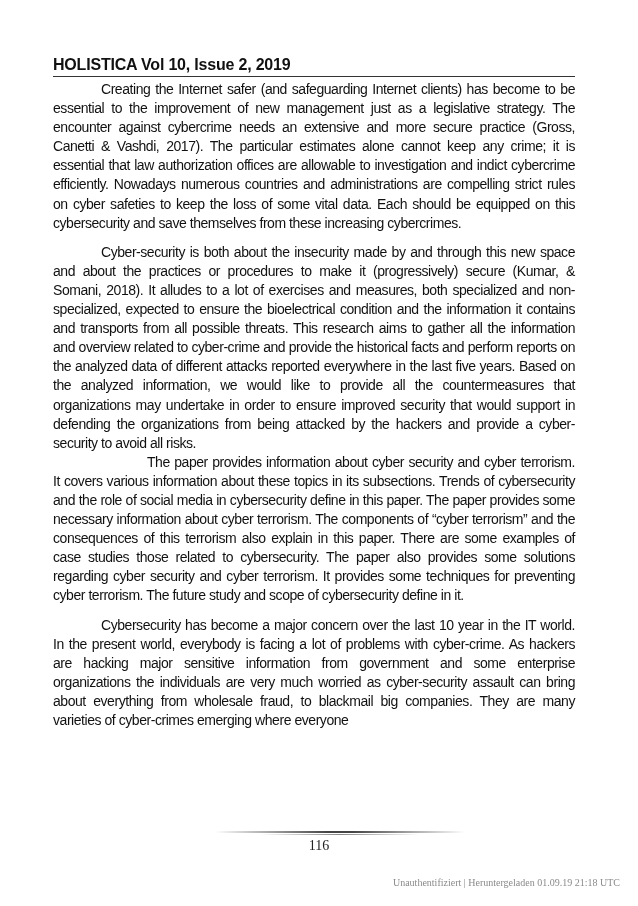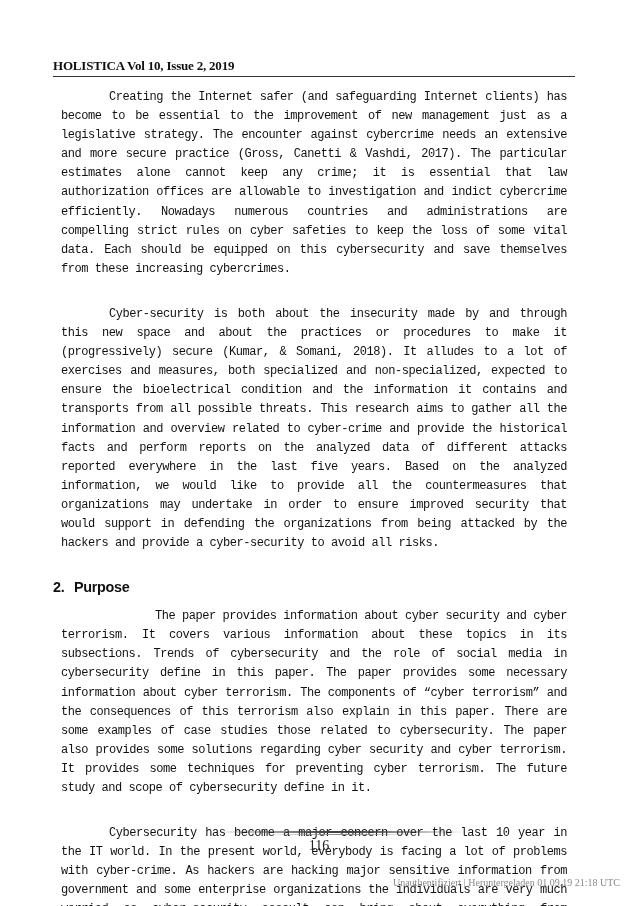--- a/index.html
+++ b/index.html
@@ -1,20 +1,20 @@
 <!DOCTYPE html>
 <html><head>
 <meta charset="utf-8">
 <style>
   html, body { margin: 0; padding: 0; background: #ffffff; }
   body { width: 638px; height: 906px; position: relative; overflow: hidden; font-family: "Liberation Sans", sans-serif; color: #111; }
   .header { position: absolute; left: 53px; top: 56px; width: 522px; border-bottom: 1px solid #333; padding-bottom: 2px; }
-  .header-text { font-family: Liberation Serif, serif; font-weight: bold; font-size: 13px; letter-spacing: -0.2px; }
+  .header-text { font-family: Liberation Sans, sans-serif; font-weight: bold; font-size: 16px; letter-spacing: -0.2px; }
   .body-text { position: absolute; left: 53px; top: 80px; width: 522px; }
-  p { margin: 8px; font-size: 12px; line-height: 19.1px; text-align: justify; font-family: Liberation Mono, monospace; letter-spacing: -0.45px; word-spacing: 0px; }
+  p { margin: 0; font-size: 14px; line-height: 19.1px; text-align: justify; font-family: Liberation Sans, sans-serif; letter-spacing: -0.45px; word-spacing: 0px; }
   p.indent { text-indent: 48px; }
   p.indent-wide { text-indent: 94px; }
   .para-gap { height: 10px; }
   .section-heading { margin: 26px 0 12px 0; font-weight: bold; font-size: 14.4px; letter-spacing: -0.3px; }
   .section-heading .num { display: inline-block; width: 21px; }
   .footer-rule { position: absolute; left: 215px; top: 831px; width: 250px; height: 2px; background: linear-gradient(to right, rgba(0,0,0,0), #444 45%, #444 55%, rgba(0,0,0,0)); }
   .footer-rule2 { position: absolute; left: 260px; top: 834px; width: 160px; height: 1px; background: linear-gradient(to right, rgba(0,0,0,0), #888 50%, rgba(0,0,0,0)); }
   .page-number { position: absolute; left: 0; width: 638px; top: 838px; text-align: center; font-family: "Liberation Serif", serif; font-size: 14px; color: #222; }
   .watermark { position: absolute; right: 18px; top: 877px; font-size: 10px; color: #8a8a8a; font-family: Liberation Serif, serif; }
 </style>
@@ -23,23 +23,20 @@
 
 <div class="header">
   <span class="header-text">HOLISTICA Vol 10, Issue 2, 2019</span>
 </div>
 
 <div class="body-text">
   <p class="indent">Creating the Internet safer (and safeguarding Internet clients) has become to be essential to the improvement of new management just as a legislative strategy. The encounter against cybercrime needs an extensive and more secure practice (Gross, Canetti &amp; Vashdi, 2017). The particular estimates alone cannot keep any crime; it is essential that law authorization offices are allowable to investigation and indict cybercrime efficiently. Nowadays numerous countries and administrations are compelling strict rules on cyber safeties to keep the loss of some vital data. Each should be equipped on this cybersecurity and save themselves from these increasing cybercrimes.</p>
   <div class="para-gap"></div>
   <p class="indent">Cyber-security is both about the insecurity made by and through this new space and about the practices or procedures to make it (progressively) secure (Kumar, &amp; Somani, 2018). It alludes to a lot of exercises and measures, both specialized and non-specialized, expected to ensure the bioelectrical condition and the information it contains and transports from all possible threats. This research aims to gather all the information and overview related to cyber-crime and provide the historical facts and perform reports on the analyzed data of different attacks reported everywhere in the last five years. Based on the analyzed information, we would like to provide all the countermeasures that organizations may undertake in order to ensure improved security that would support in defending the organizations from being attacked by the hackers and provide a cyber-security to avoid all risks.</p>
 
-  <div class="section-heading">
-    <span class="num">2.</span><span>Purpose</span>
-  </div>
 
   <p class="indent-wide">The paper provides information about cyber security and cyber terrorism. It covers various information about these topics in its subsections. Trends of cybersecurity and the role of social media in cybersecurity define in this paper. The paper provides some necessary information about cyber terrorism. The components of “cyber terrorism” and the consequences of this terrorism also explain in this paper. There are some examples of case studies those related to cybersecurity. The paper also provides some solutions regarding cyber security and cyber terrorism. It provides some techniques for preventing cyber terrorism. The future study and scope of cybersecurity define in it.</p>
   <div class="para-gap"></div>
   <p class="indent">Cybersecurity has become a major concern over the last 10 year in the IT world. In the present world, everybody is facing a lot of problems with cyber-crime. As hackers are hacking major sensitive information from government and some enterprise organizations the individuals are very much worried as cyber-security assault can bring about everything from wholesale fraud, to blackmail big companies. They are many varieties of cyber-crimes emerging where everyone</p>
 </div>
 
 <div class="footer-rule"></div>
 <div class="footer-rule2"></div>
 <div class="page-number">116</div>
 <div class="watermark">Unauthentifiziert  | Heruntergeladen  01.09.19 21:18   UTC</div>

